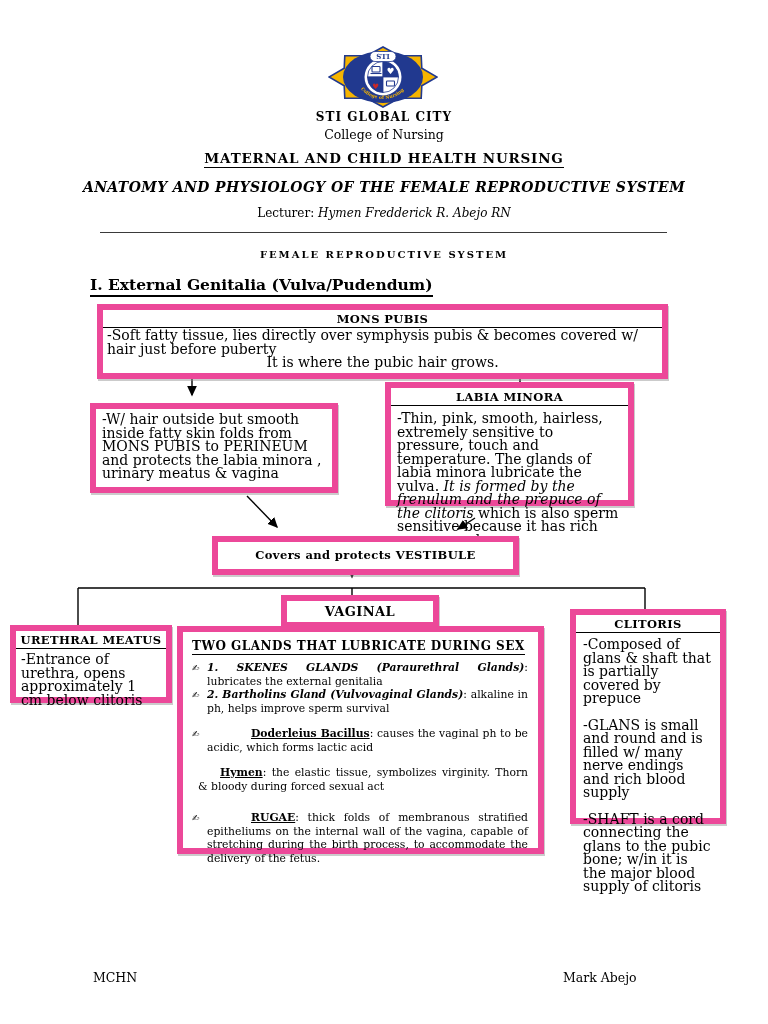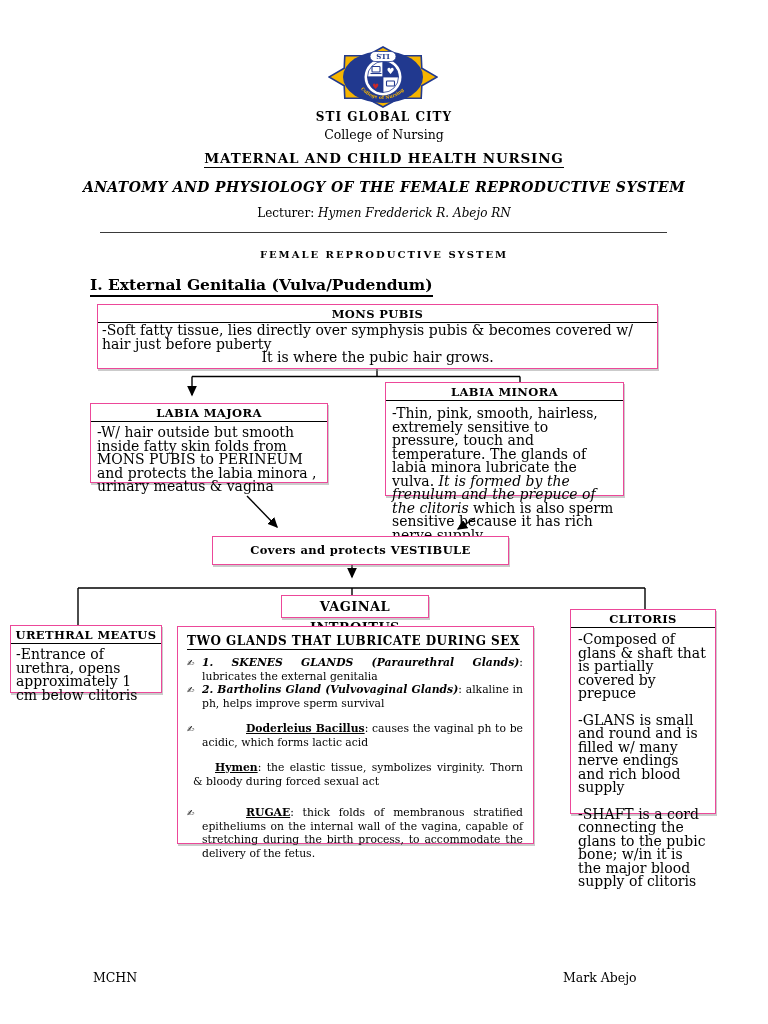--- a/index.html
+++ b/index.html
@@ -13,21 +13,21 @@
   .course{top:150px;font-size:13.5px;font-weight:bold;letter-spacing:.8px;}
   .course span{border-bottom:1.5px solid #000;padding-bottom:1px;}
   .anatomy{top:179px;font-size:14px;font-weight:bold;font-style:italic;letter-spacing:.4px;}
   .lecturer{top:206px;font-size:12px;}
   .lecturer .nm{font-style:italic;}
   .divider{top:232px;left:100px;width:567px;height:0;border-top:1.5px solid #3a3a3a;}
   .subject{top:249px;font-size:10px;font-weight:bold;letter-spacing:2px;}
   .sectionTitle{top:275px;left:90px;font-size:15.5px;font-weight:bold;}
   .sectionTitle span{border-bottom:2px solid #000;padding-bottom:1px;}
   
-  .box{position:absolute;border:1px solid #ec4899;background:#fff;z-index:2;
+  .box{position:absolute;border:6px solid #ec4899;background:#fff;z-index:2;
        box-shadow:1px 2px 0 rgba(140,140,140,.45);}
   .bhead{font-weight:bold;text-align:center;font-size:11.5px;letter-spacing:.4px;
          border-bottom:1.5px solid #000;padding:2px 0 1px;}
   .bbody{font-size:14px;line-height:13.5px;padding:4px 6px;}
   .mons{left:97px;top:304px;width:559px;}
   .mons .bbody{padding:1px 4px 3px;}
   .mons .l2{text-align:center;}
   .majora{left:90px;top:403px;width:236px;height:78px;}
   .minora{left:385px;top:382px;width:237px;height:112px;}
   .minora .bbody{padding-top:6px;}
@@ -115,21 +115,20 @@
 
 <div class="box mons">
   <div class="bhead">MONS PUBIS</div>
   <div class="bbody">
     <div>-Soft fatty tissue, lies directly over symphysis pubis &amp; becomes covered w/ hair just before puberty</div>
     <div class="l2">It is where the pubic hair grows.</div>
   </div>
 </div>
 
 <div class="box majora">
-  <div class="bhead">LABIA MAJORA</div>
   <div class="bbody">-W/ hair outside but smooth inside fatty skin folds from MONS PUBIS to PERINEUM and protects the labia minora , urinary meatus &amp; vagina</div>
 </div>
 
 <div class="box minora">
   <div class="bhead">LABIA MINORA</div>
   <div class="bbody"><span>-Thin, pink, smooth, hairless, extremely sensitive to pressure, touch and temperature. The glands of labia minora lubricate the vulva. </span><span class="it">It is formed by the frenulum and the prepuce of the clitoris</span><span> which is also sperm sensitive because it has rich nerve supply.</span></div>
 </div>
 
 <div class="box vestibule">Covers and protects VESTIBULE</div>
 

